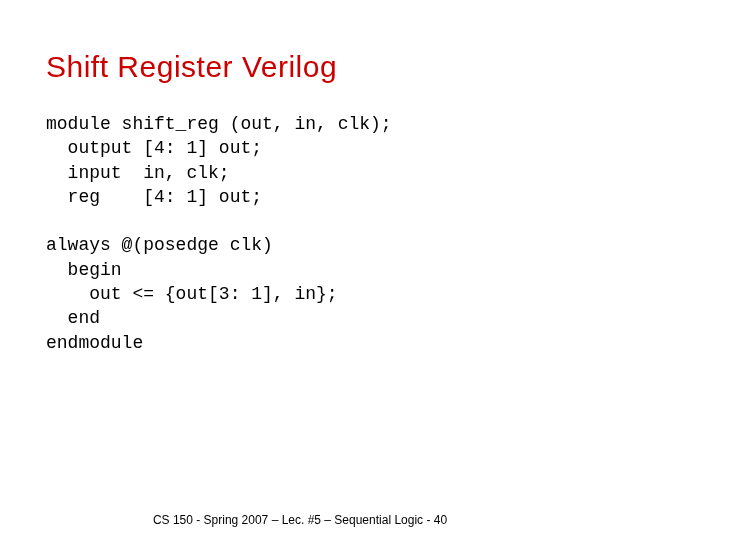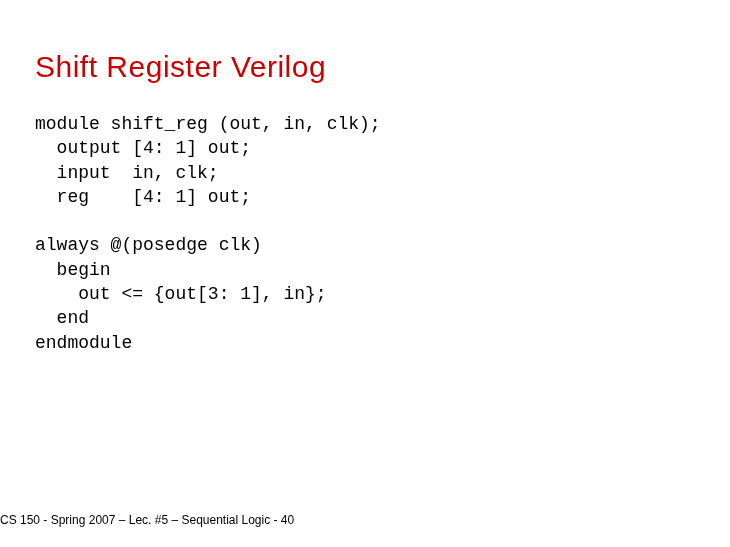--- a/index.html
+++ b/index.html
@@ -1,20 +1,20 @@
 <!DOCTYPE html>
 <html><head>
 <meta charset="utf-8">
 <style>
   * { margin: 0; padding: 0; box-sizing: border-box; }
   html, body { width: 730px; height: 547px; background: #ffffff; font-family: Arial, sans-serif; position: relative; }
-  .slide { width: 600px; height: 547px; position: relative; padding: 50px 35px 0 35px; }
+  .slide { width: 600px; height: 547px; position: relative; padding: 50px 35px 0 46px; }
   .title { font-family: "Comic Sans MS", "Comic Sans", cursive, sans-serif; font-size: 30px; color: #cc0000; font-weight: normal; margin-bottom: 28px; letter-spacing: 0.5px; }
   .code-block { font-family: "Courier New", Courier, monospace; font-size: 18px; color: #000000; line-height: 1.35; white-space: pre; }
-  .footer { position: absolute; bottom: 20px; left: 0; width: 100%; text-align: left; font-family: Arial, sans-serif; font-size: 12px; color: #000000; }
+  .footer { position: absolute; bottom: 20px; left: 0; width: 100%; text-align: center; font-family: Arial, sans-serif; font-size: 12px; color: #000000; }
 </style>
 </head>
 <body>
 
 <div class="slide">
   <h1 class="title">Shift Register Verilog</h1>
   <div class="code-block"><span>module shift_reg (out, in, clk);</span>
 <span>  output [4: 1] out;</span>
 <span>  input  in, clk;</span>
 <span>  reg    [4: 1] out;</span>

